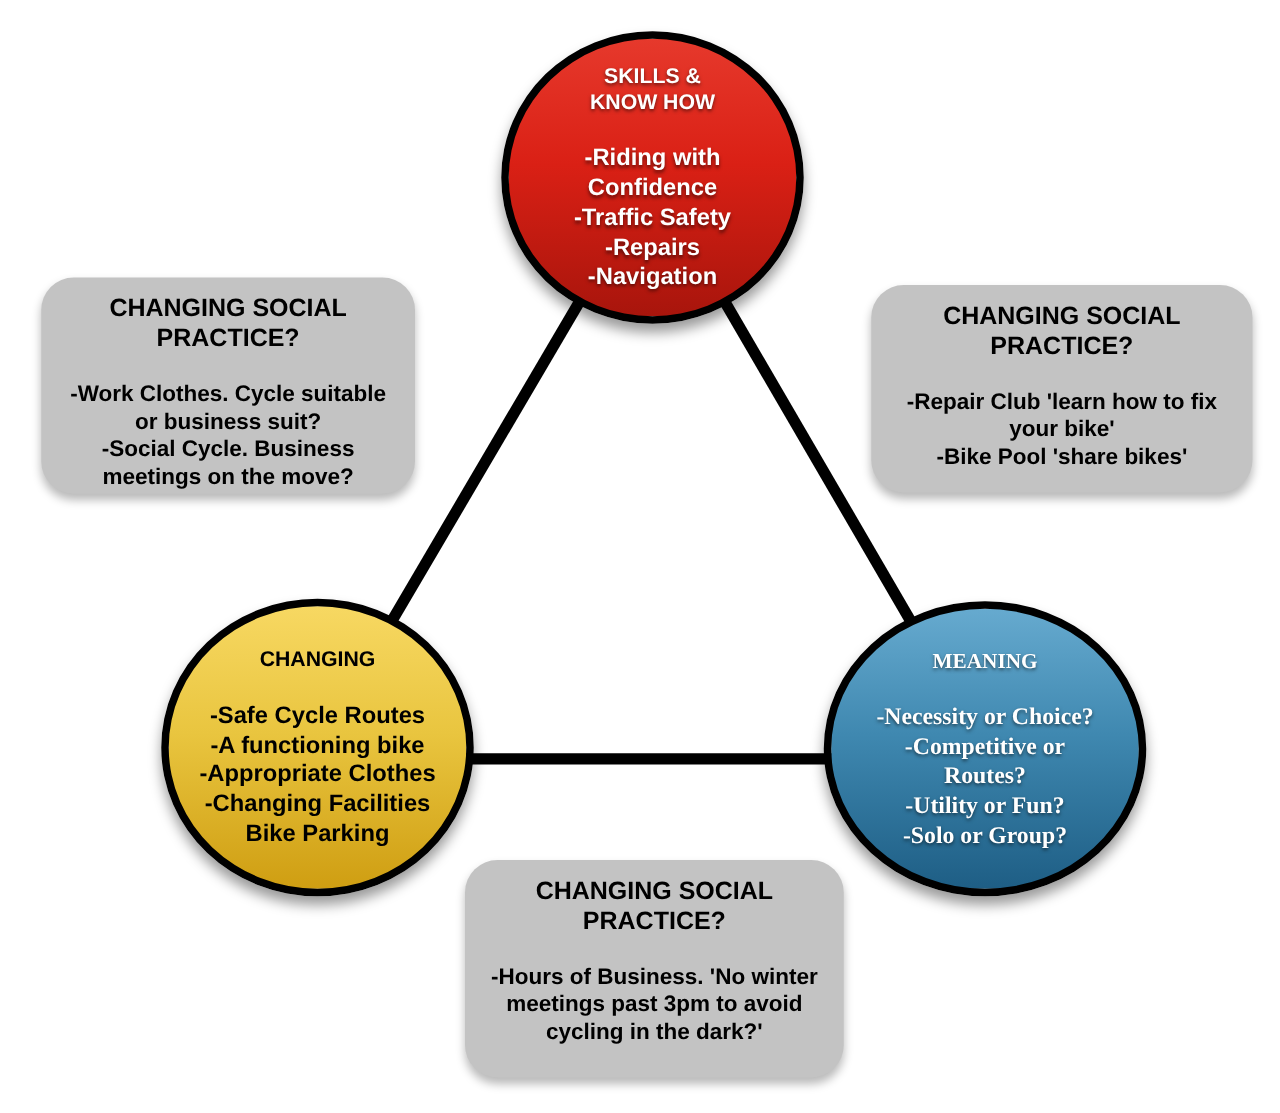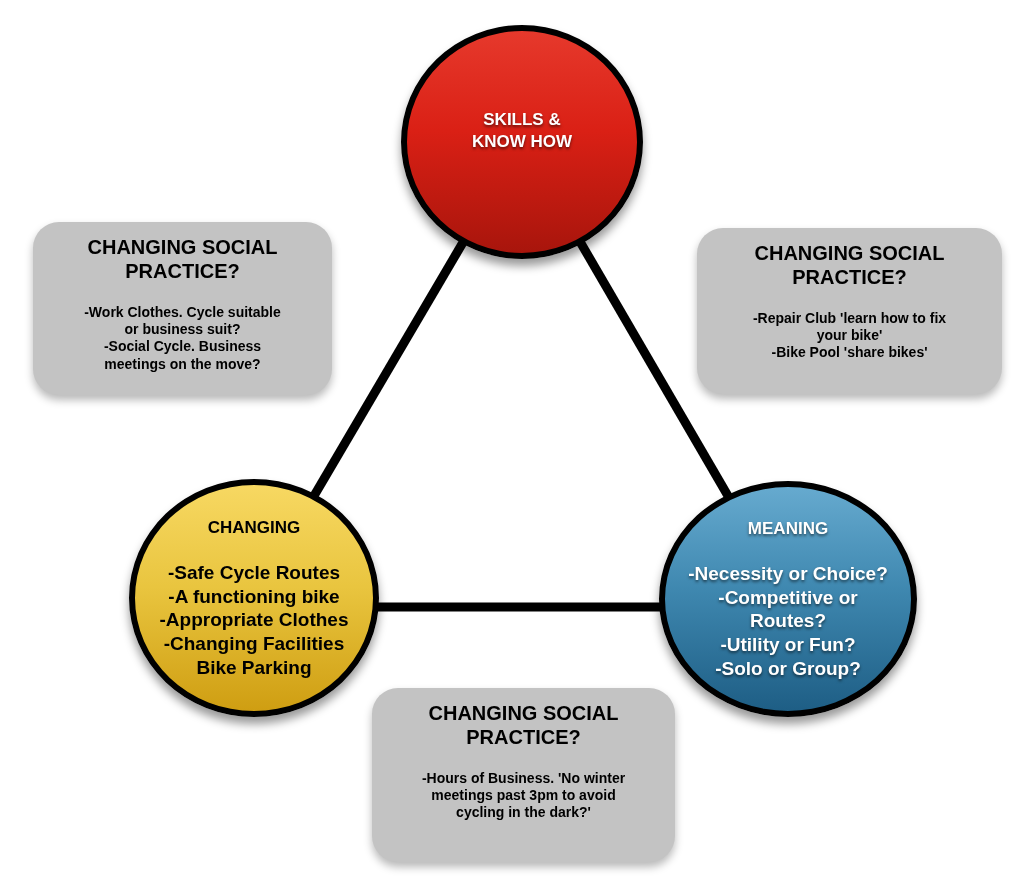--- a/index.html
+++ b/index.html
@@ -47,21 +47,21 @@
     font-size: 19px;
     line-height: 1.25;
     white-space: pre-line;
   }
   .node.light-text .c-title,
   .node.light-text .c-body {
     text-shadow: 0 2px 3px rgba(0,0,0,0.55);
   }
   .node-skills   { left: 401px; top: 25px;  width: 242px; height: 234px; }
   .node-materials{ left: 129px; top: 479px; width: 250px; height: 238px; }
-  .node-meaning  { left: 659px; top: 481px; width: 258px; height: 236px; }
+  .node-meaning  { left: 659px; top: 481px; width: 258px; height: 236px; font-family: Liberation Serif, serif; }
 
   .note {
     position: absolute;
     z-index: 2;
     border-radius: 26px;
     box-shadow: 0 5px 8px rgba(0,0,0,0.28);
     display: flex;
     flex-direction: column;
     align-items: center;
     text-align: center;
@@ -69,21 +69,21 @@
     padding-top: 13px;
   }
   .note .n-title {
     font-size: 20px;
     line-height: 1.2;
     white-space: pre-line;
     margin-bottom: 21px;
     text-align: center;
   }
   .note .n-body {
-    font-size: 14px;
+    font-size: 18px;
     line-height: 1.23;
     white-space: pre-line;
   }
   .note-left   { left: 33px;  top: 222px; width: 299px; height: 173px; }
   .note-right  { left: 697px; top: 228px; width: 305px; height: 166px; }
   .note-bottom { left: 372px; top: 688px; width: 303px; height: 174px; }
 </style>
 </head>
 <body>
 
@@ -91,20 +91,25 @@
 
   <svg class="edges" viewBox="0 0 1024 890" xmlns="http://www.w3.org/2000/svg">
     <line x1="522" y1="142" x2="254" y2="598" stroke="#000000" stroke-width="9"></line>
     <line x1="522" y1="142" x2="788" y2="599" stroke="#000000" stroke-width="9"></line>
     <line x1="254" y1="607" x2="788" y2="607" stroke="#000000" stroke-width="9"></line>
   </svg>
 
   <div class="node node-skills light-text" style="background: linear-gradient(rgb(230, 57, 44) 0%, rgb(218, 32, 21) 45%, rgb(168, 21, 12) 100%); color: rgb(255, 255, 255);">
     <div class="c-title">SKILLS &amp;
 KNOW HOW</div>
+    <div class="c-body">-Riding with
+Confidence
+-Traffic Safety
+-Repairs
+-Navigation</div>
   </div>
 
   <div class="node node-materials" style="background: linear-gradient(rgb(247, 216, 98) 0%, rgb(233, 197, 63) 45%, rgb(207, 158, 18) 100%); color: rgb(0, 0, 0);">
     <div class="c-title">CHANGING</div>
     <div class="c-body">-Safe Cycle Routes
 -A functioning bike
 -Appropriate Clothes
 -Changing Facilities
 Bike Parking</div>
   </div>

